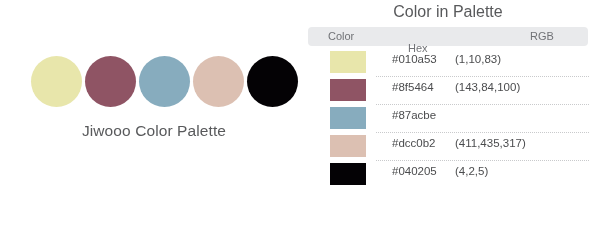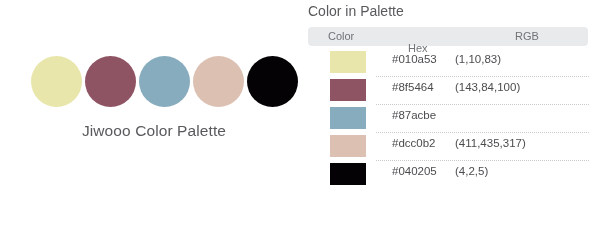--- a/index.html
+++ b/index.html
@@ -67,21 +67,22 @@
     left: 308px;
     top: 0;
     width: 292px;
     height: 188px;
   }
   .table-title {
     position: absolute;
     left: 0;
     top: 3px;
     width: 280px;
-    font-size: 14px;
+    text-align: center;
+    font-size: 16px;
     color: #58595b;
     white-space: nowrap;
   }
   .table-header {
     position: absolute;
     left: 0px;
     top: 27px;
     width: 280px;
     height: 19px;
     background: #e9eaec;
@@ -91,21 +92,21 @@
     position: absolute;
     top: 0;
     height: 19px;
     line-height: 19px;
     font-size: 11px;
     color: #707276;
     white-space: nowrap;
   }
   .th-color { left: 20px; }
   .th-hex   { left: 100px; margin-top: 12px; }
-  .th-rgb   { left: 207px; }
+  .th-rgb   { left: 222px; }
 
   .rows {
     position: absolute;
     left: 4px;
     top: 48px;
     width: 292px;
   }
   .row {
     position: relative;
     height: 28px;

